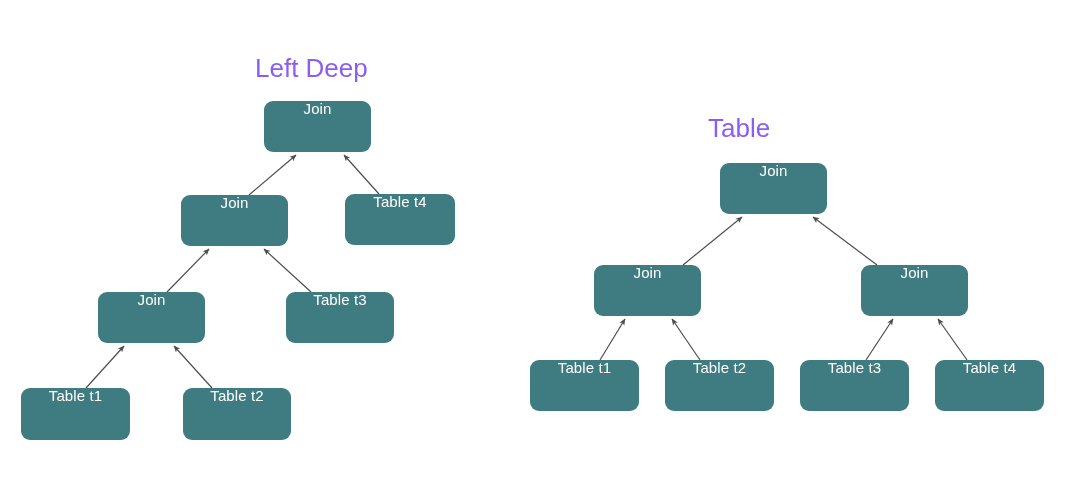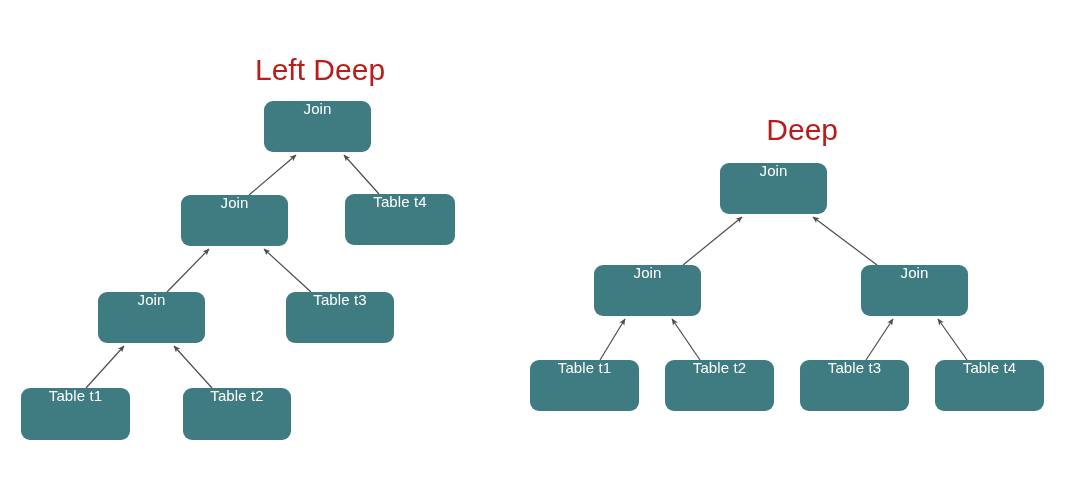--- a/index.html
+++ b/index.html
@@ -36,26 +36,26 @@
     line-height: 1;
     letter-spacing: 0.1px;
     white-space: nowrap;
     user-select: none;
   }
   .node-label {
     pointer-events: none;
   }
   .tree-title {
     position: absolute;
-    color: #b91c1c;
+    color: #8b5cf6;
     font-family: "Liberation Sans", sans-serif;
-    font-size: 30px;
+    font-size: 26px;
     line-height: 1;
     white-space: nowrap;
-    text-align: right;
+    text-align: left;
     user-select: none;
   }
 </style>
 </head>
 <body>
 
 <div id="canvas">
 
   <svg class="edges" viewBox="0 0 1080 485" width="1080" height="485" xmlns="http://www.w3.org/2000/svg">
     <defs>
@@ -118,16 +118,16 @@
       </div>
       <div class="node" style="left: 800px; top: 360px; width: 109px; height: 51px; background: rgb(62, 124, 130); color: rgb(255, 255, 255);">
         <span class="node-label">Table t3</span>
       </div>
       <div class="node" style="left: 935px; top: 360px; width: 109px; height: 51px; background: rgb(62, 124, 130); color: rgb(255, 255, 255);">
         <span class="node-label">Table t4</span>
       </div>
     </div>
   <div id="title-layer">
       <div class="tree-title" style="left: 255px; top: 55px; width: 130px;">Left Deep</div>
-      <div class="tree-title" style="left: 708px; top: 115px; width: 130px;">Deep</div>
+      <div class="tree-title" style="left: 708px; top: 115px; width: 130px;">Table</div>
     </div>
 
 </div>
 
 </body></html>

